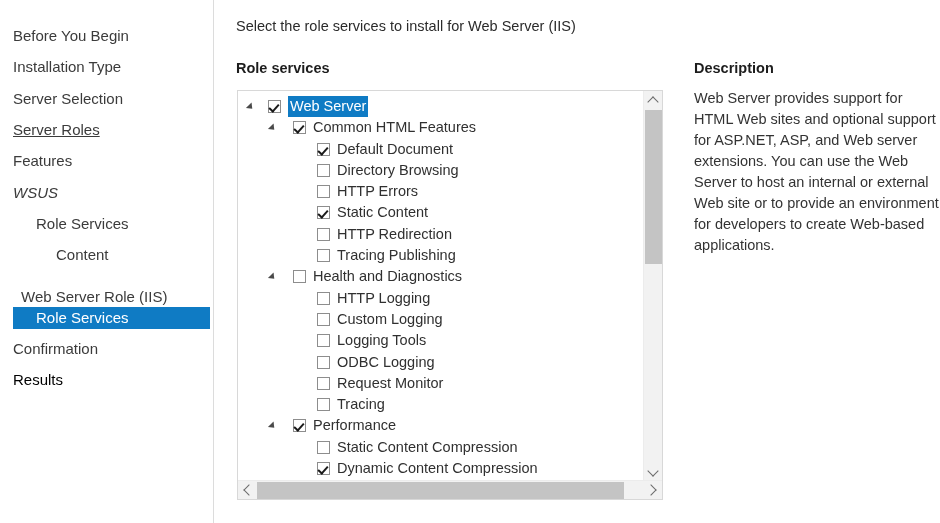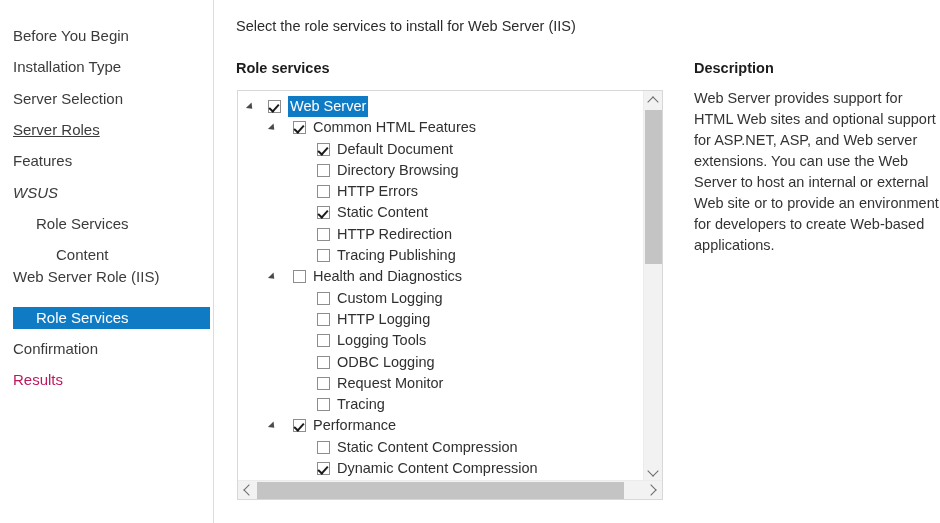--- a/index.html
+++ b/index.html
@@ -35,21 +35,21 @@
     position: absolute;
     left: 13px;
     height: 22px;
     line-height: 22px;
     font-size: 15px;
     color: #3b3b3b;
     white-space: nowrap;
     padding-left: 0;
   }
   .nav-item.sub { left: 36px; }
-  .nav-item.disabled { color: #be185d; text-align: center; }
+  .nav-item.disabled { color: #000000; text-align: center; }
   .nav-item.selected {
     left: 13px;
     width: 197px;
     background: #0f7bc4;
     color: #ffffff;
     padding-left: 23px;
     width: 174px;
     box-sizing: content-box;
   }
 
@@ -224,21 +224,21 @@
 
 <div id="nav">
     <div class="nav-item" style="top: 25px;">Before You Begin</div>
     <div class="nav-item" style="top: 56.3px;">Installation Type</div>
     <div class="nav-item" style="top: 87.6px;">Server Selection</div>
     <div class="nav-item" style="top: 118.9px; text-decoration: underline;">Server Roles</div>
     <div class="nav-item" style="top: 150.2px;">Features</div>
     <div class="nav-item" style="top: 181.5px; font-style: italic;">WSUS</div>
     <div class="nav-item sub" style="top: 212.8px;">Role Services</div>
     <div class="nav-item sub" style="top: 244.1px; margin-left: 20px;">Content</div>
-    <div class="nav-item" style="top: 266px;">Web Server Role (IIS)</div>
+    <div class="nav-item" style="top: 286px; margin-left: 8px;">Web Server Role (IIS)</div>
     <div class="nav-item sub selected" style="top: 306.7px;">Role Services</div>
     <div class="nav-item" style="top: 338px;">Confirmation</div>
     <div class="nav-item disabled" style="top: 369.3px;">Results</div>
   </div>
 <div id="nav-divider"></div>
 
 <div id="main">
 
   <div id="instruction">Select the role services to install for Web Server (IIS)</div>
 
@@ -282,25 +282,25 @@
             <span class="cbx"></span>
             <span class="rlabel">Tracing Publishing</span>
           </div>
           <div class="row d1">
             <span class="arrow"></span>
             <span class="cbx"></span>
             <span class="rlabel">Health and Diagnostics</span>
           </div>
           <div class="row d2">
             <span class="cbx"></span>
+            <span class="rlabel">HTTP Logging</span>
+          </div>
+          <div class="row d2">
+            <span class="cbx"></span>
             <span class="rlabel">Custom Logging</span>
-          </div>
-          <div class="row d2">
-            <span class="cbx"></span>
-            <span class="rlabel">HTTP Logging</span>
           </div>
           <div class="row d2">
             <span class="cbx"></span>
             <span class="rlabel">Logging Tools</span>
           </div>
           <div class="row d2">
             <span class="cbx"></span>
             <span class="rlabel">ODBC Logging</span>
           </div>
           <div class="row d2">

